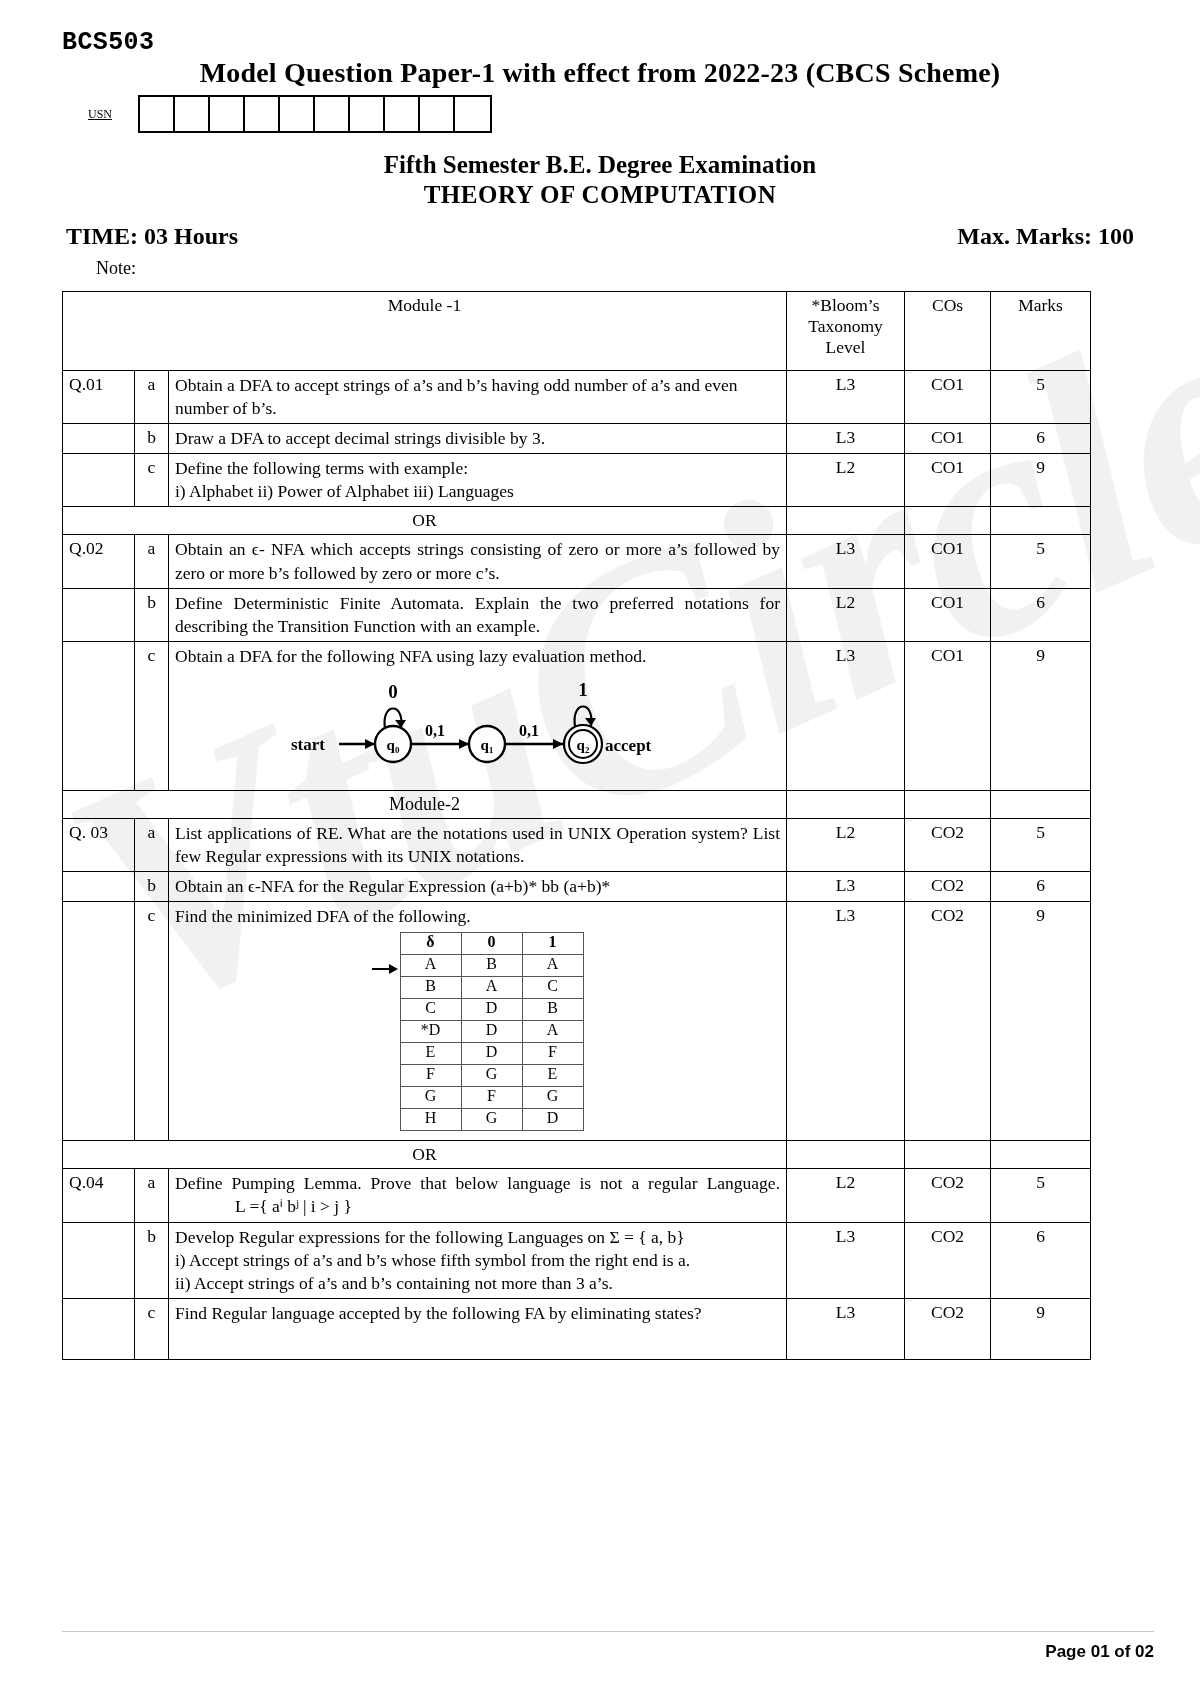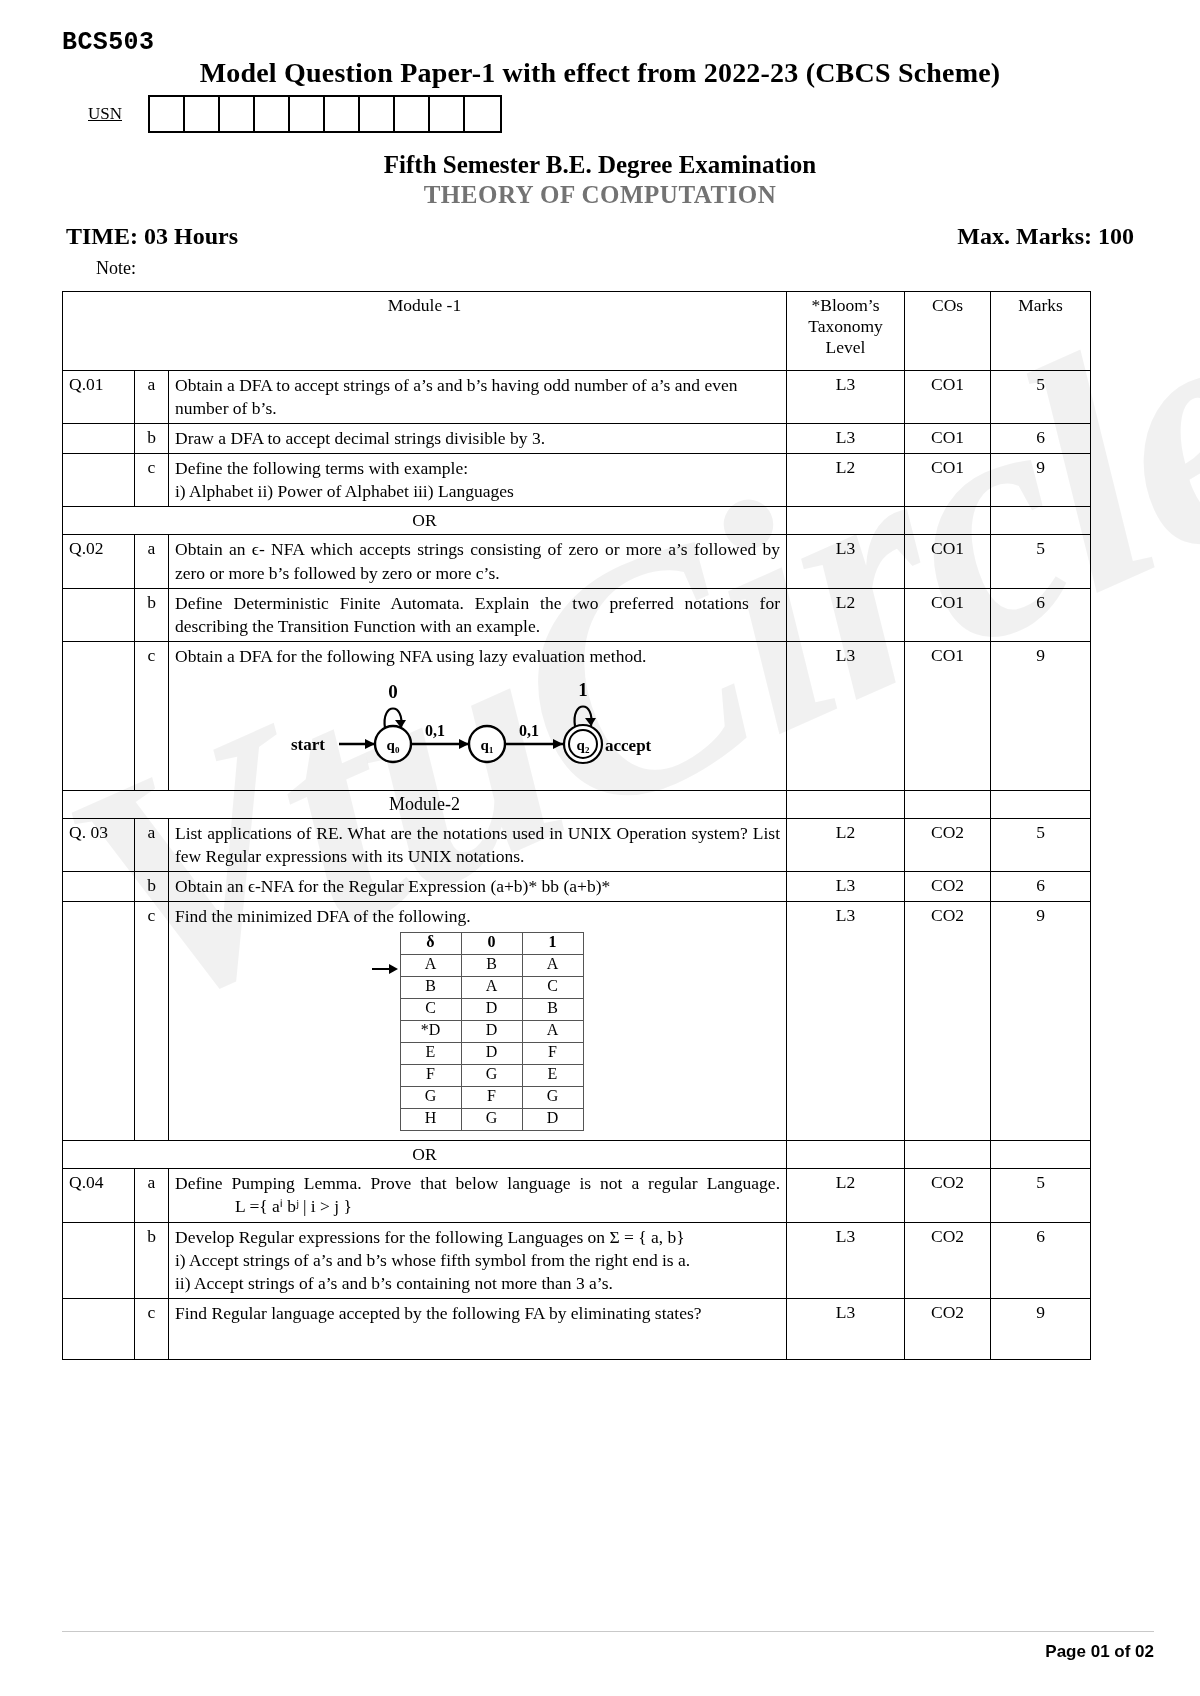--- a/index.html
+++ b/index.html
@@ -64,21 +64,21 @@
     font-weight: bold;
     margin: 0 0 6px 0;
     letter-spacing: 0.2px;
   }
   .usn-row {
     display: flex;
     align-items: center;
     margin: 4px 0 0 26px;
   }
   .usn-label {
-    font-size: 17px;
+    font-size: 12px;
     margin-right: 26px;
     text-decoration: underline;
   }
   .usn-boxes {
     display: flex;
     border: 2px solid #000;
   }
   .usn-boxes .cell {
     width: 35px;
     height: 34px;
@@ -89,21 +89,21 @@
   .sub-title {
     text-align: center;
     font-size: 25px;
     font-weight: bold;
     margin: 18px 0 2px 0;
   }
   .course-title {
     text-align: center;
     font-size: 25px;
     font-weight: bold;
-    color: #737373;
+    color: #000000;
     letter-spacing: 0.5px;
     margin: 2px 0 10px 0;
   }
   .time-row {
     display: flex;
     justify-content: space-between;
     font-size: 24px;
     font-weight: bold;
     margin: 14px 4px 8px 4px;
   }

